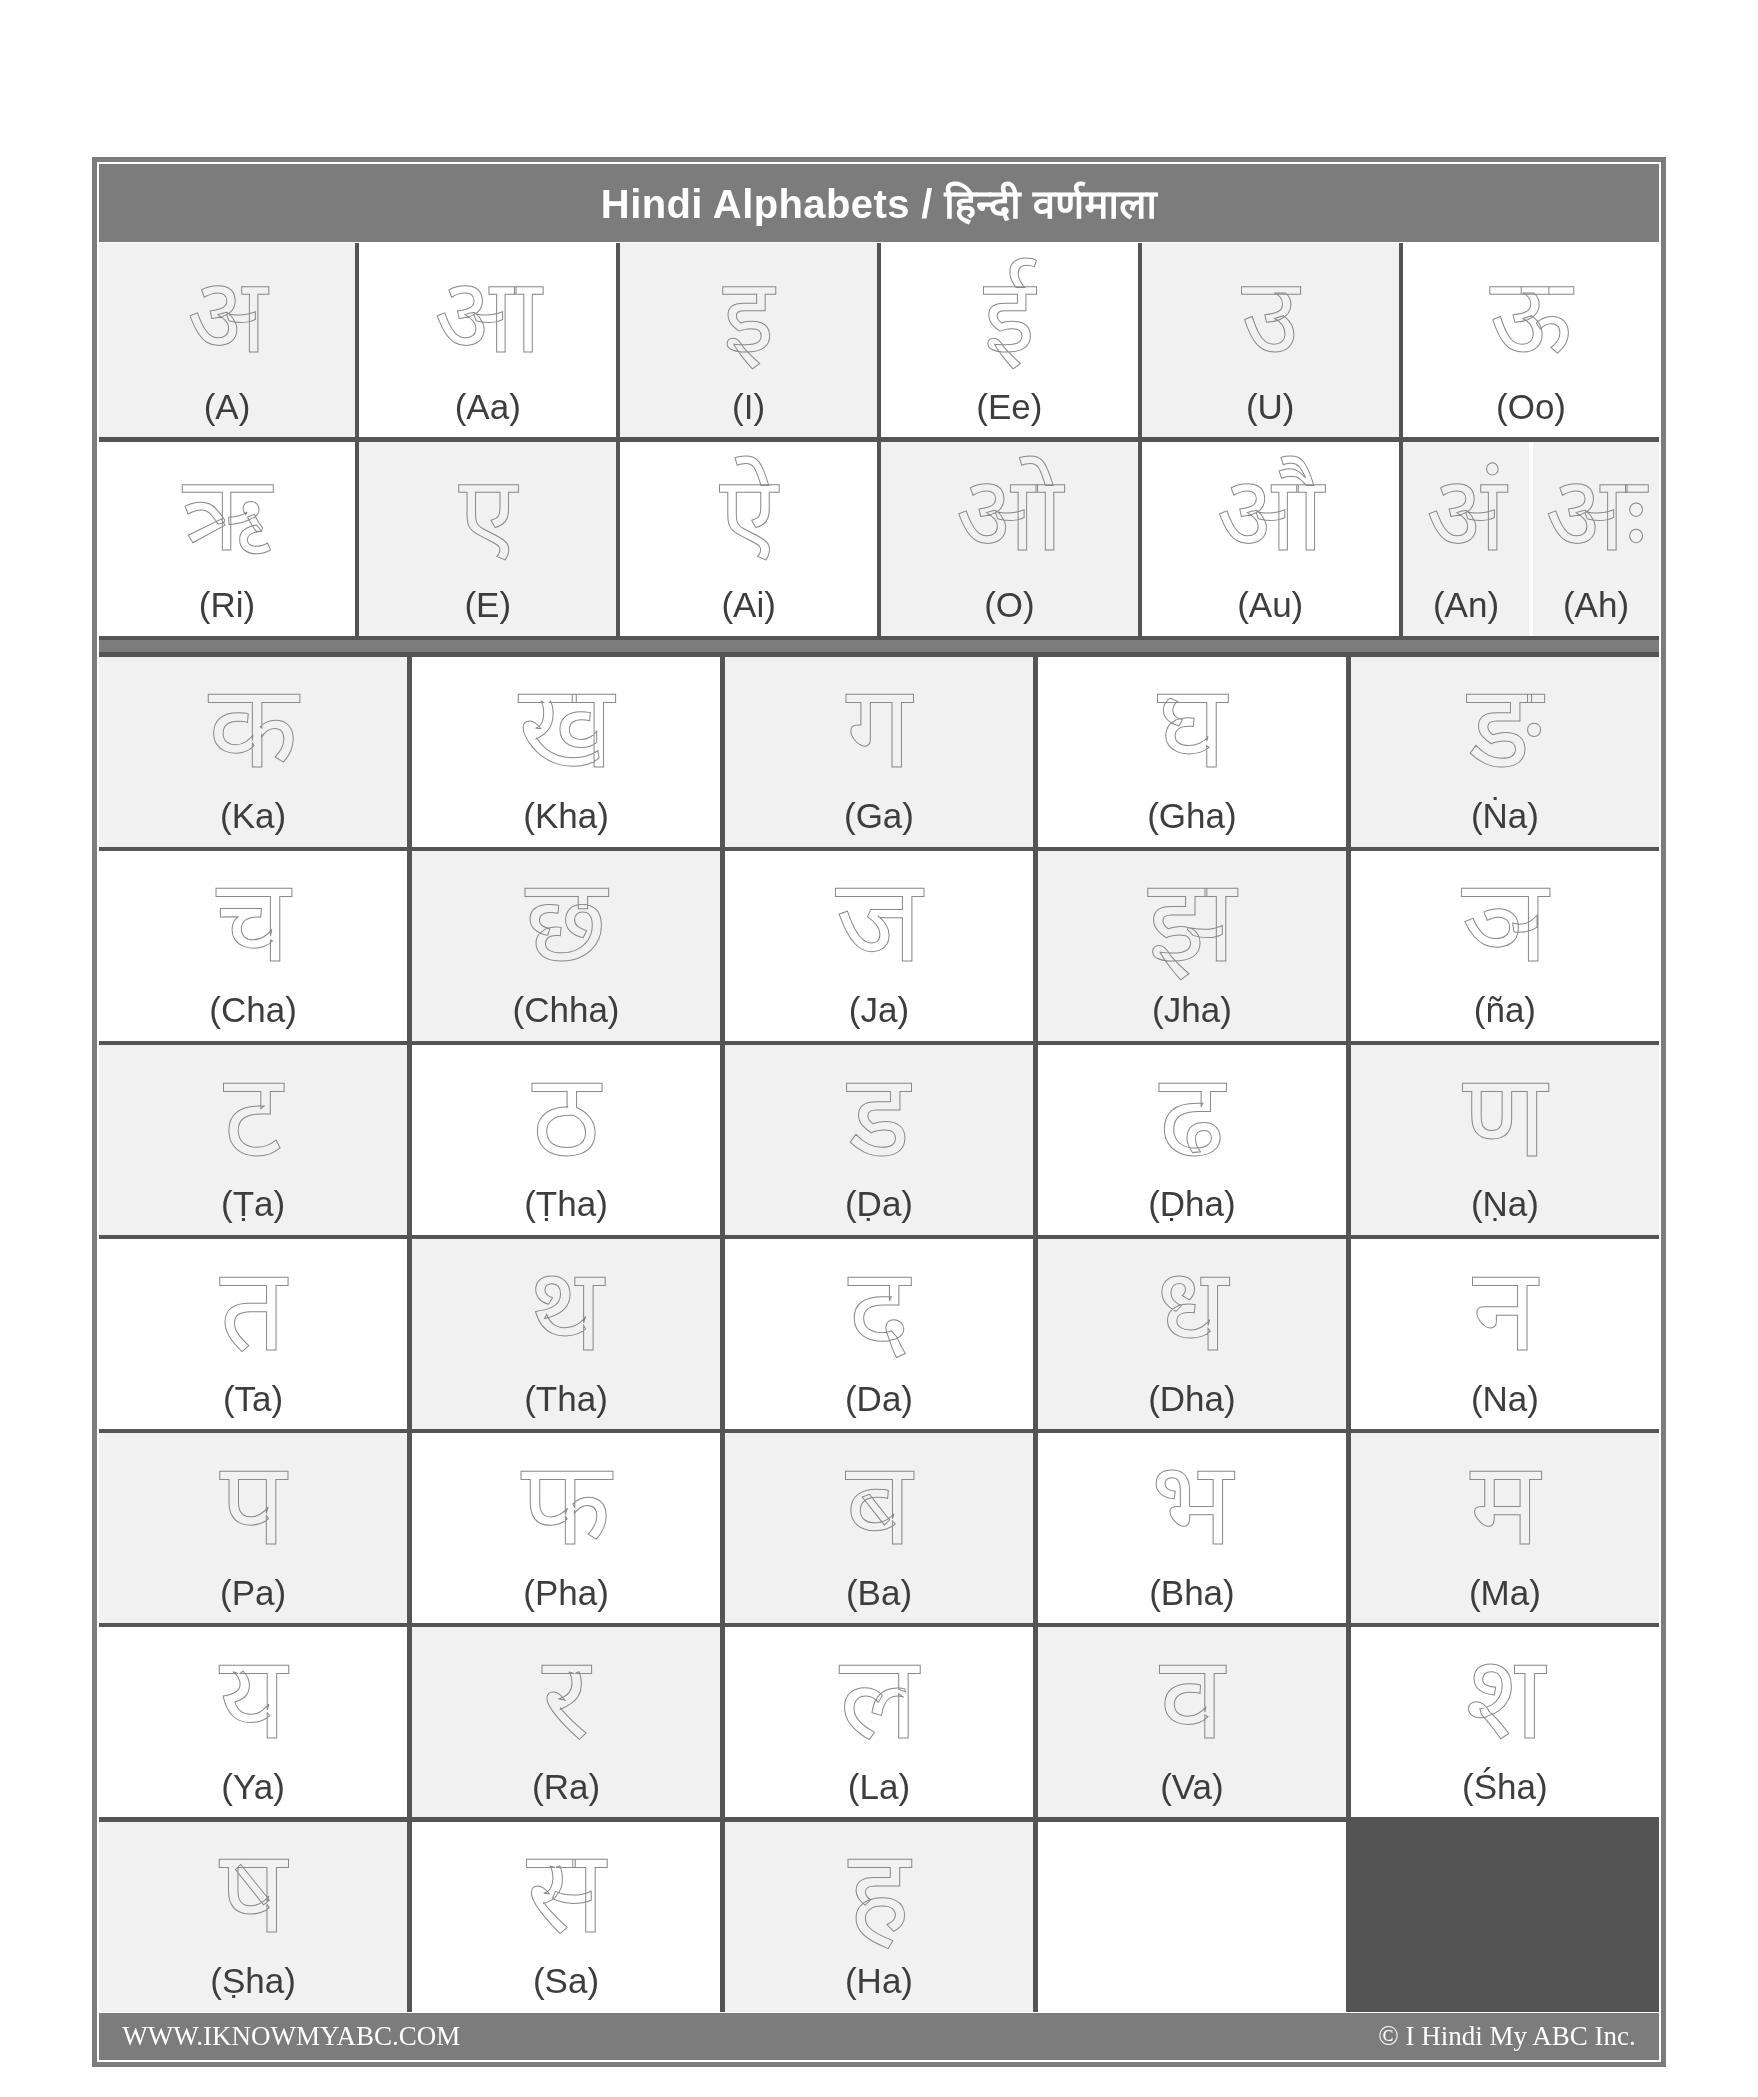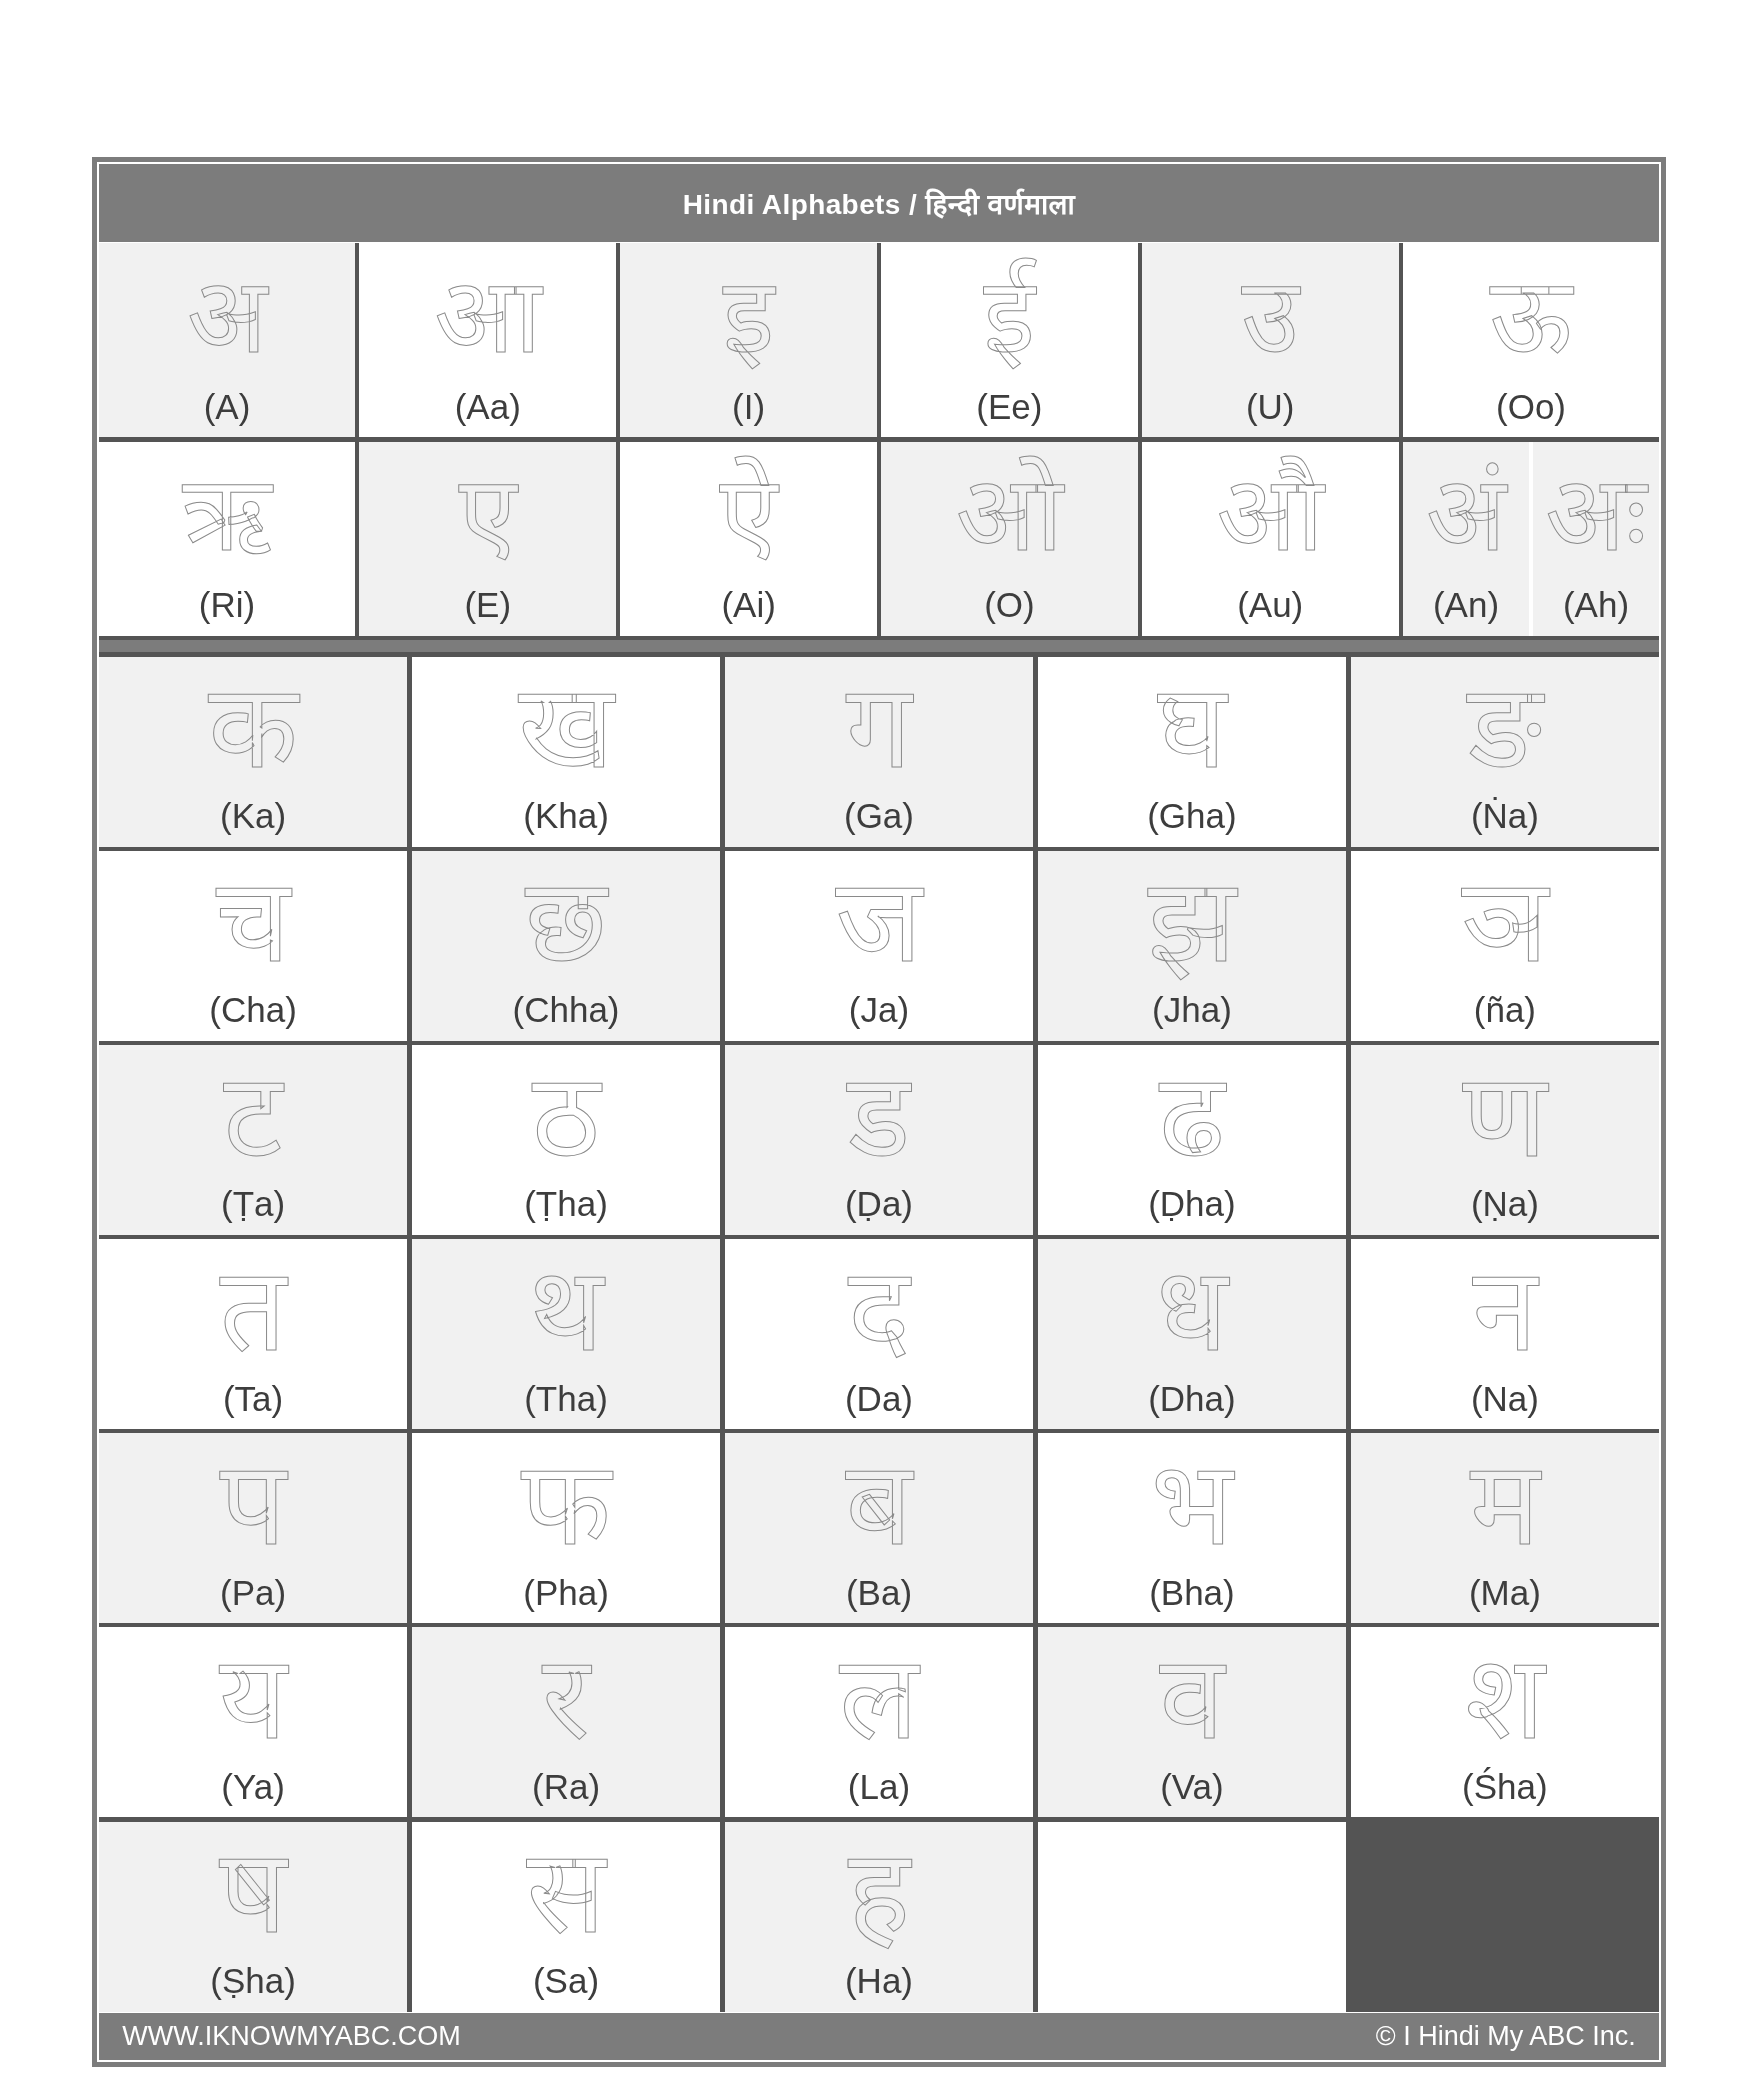--- a/index.html
+++ b/index.html
@@ -14,21 +14,21 @@
   .sheet{
     position:absolute;left:92px;top:157px;width:1574px;
     box-sizing:border-box;border:5.9px solid var(--chrome);
     background:#ffffff;padding:1.7px;display:flex;flex-direction:column;
   }
   .chart-header{
     height:78px;background:var(--chrome);display:flex;
     align-items:center;justify-content:center;flex:none;
   }
   .chart-title{
-    color:var(--title);font-size:28px;font-weight:bold;letter-spacing:0.4px;
+    color:var(--title);font-size:40px;font-weight:bold;letter-spacing:0.4px;
   }
   .rows{
     background:var(--divider);display:flex;flex-direction:column;gap:4.2px;
     margin-top:1.7px;flex:none;
   }
   .row{display:grid;gap:4.2px;}
   .row.cols6{grid-template-columns:repeat(6,1fr);}
   .row.cols5{grid-template-columns:repeat(5,1fr);}
   .section-divider{height:12.6px;background:var(--chrome);flex:none;}
   .cell{
@@ -50,21 +50,21 @@
   @supports not (-webkit-text-stroke:1px black){
     .letter{color:#c9c9c9;}
   }
   .letter-label{
     flex:none;color:var(--label);font-size:35px;line-height:1.1;
     padding-bottom:11px;white-space:nowrap;
   }
   .chart-footer{
     height:47px;background:var(--chrome);margin-top:1.7px;flex:none;
     display:flex;align-items:center;justify-content:space-between;
-    padding:0 23.5px;color:#ffffff;font-size:27px;
+    padding:0 23.5px;color:#ffffff;font-size:27px;font-family:Liberation Serif, serif;
   }
 </style>
 </head>
 <body>
 
 <div class="page">
   <div class="sheet">
     <div class="chart-header">
       <span class="chart-title">Hindi Alphabets / हिन्दी वर्णमाला</span>
     </div>

